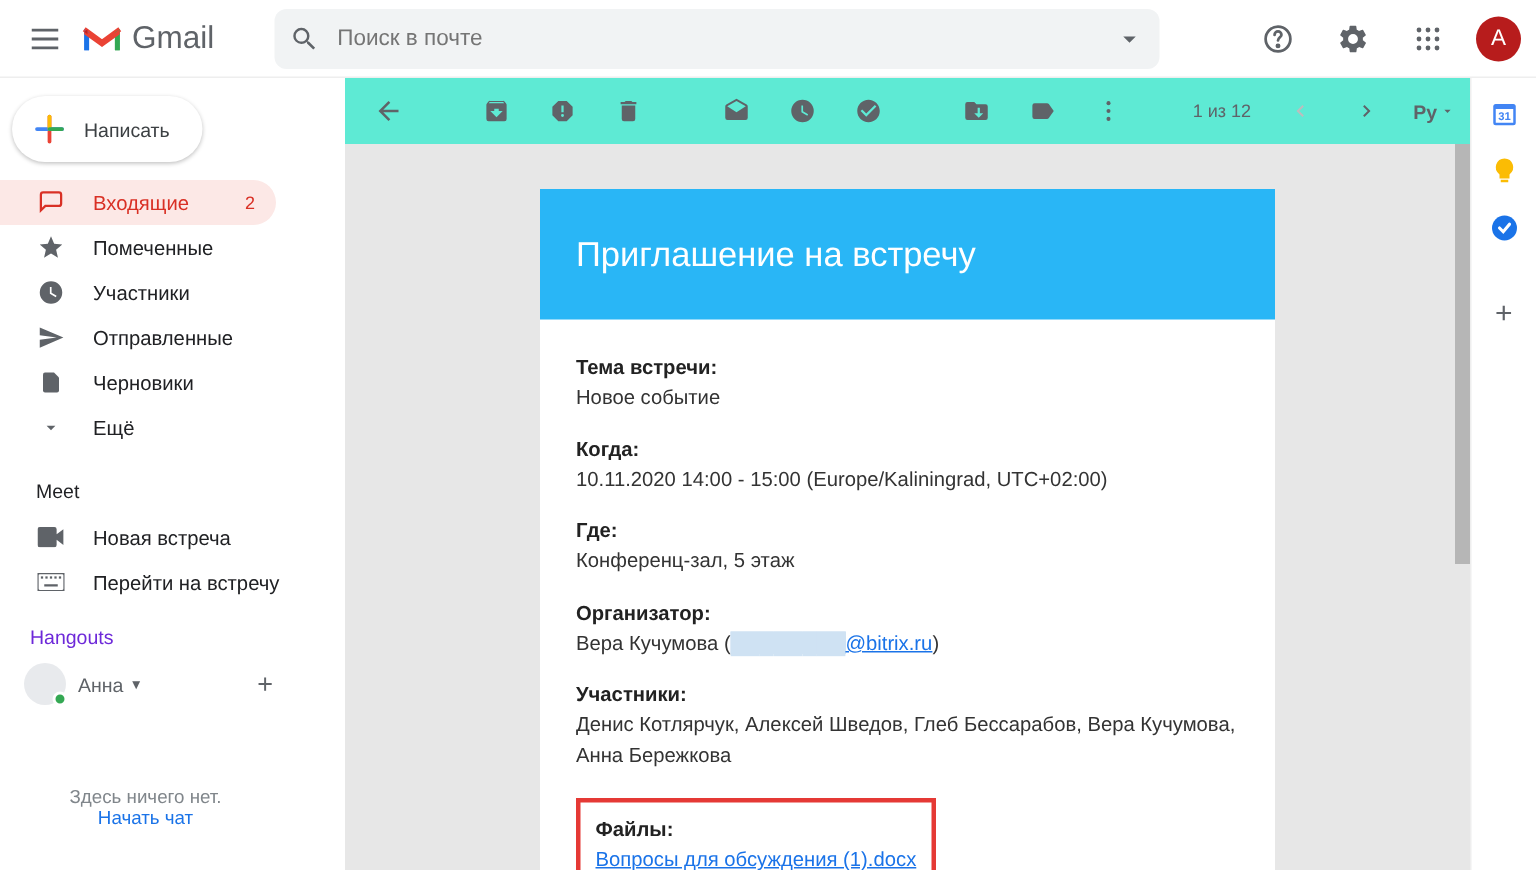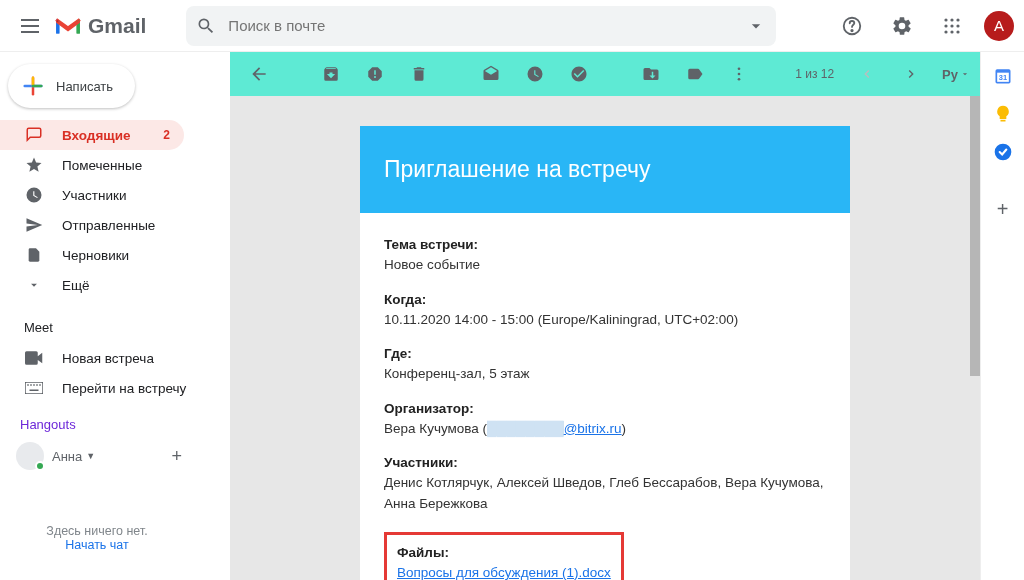--- a/index.html
+++ b/index.html
@@ -1,35 +1,35 @@
 <!DOCTYPE html>
 <html><head>
 <meta charset="utf-8">
 <style>
 * { box-sizing: border-box; margin: 0; padding: 0; font-family: Arial, sans-serif; }
 body { background: #fff; width: 1024px; height: 580px; overflow: hidden; position: relative; }
 .header { height: 52px; display: flex; align-items: center; padding: 0 10px; border-bottom: 1px solid #eee; }
 .menu-icon { width: 40px; height: 40px; display: flex; align-items: center; justify-content: center; cursor: pointer; color: #5f6368; }
 .logo { display: flex; align-items: center; margin-left: 4px; margin-right: 40px; }
 .logo svg { width: 28px; height: 22px; }
-.logo-text { font-size: 21px; color: #5f6368; margin-left: 6px; font-weight: 700; }
+.logo-text { font-size: 21px; color: #5f6368; margin-left: 6px; font-weight: 400; }
 .search { flex: 1; max-width: 590px; background: #f1f3f4; border-radius: 8px; height: 40px; display: flex; align-items: center; padding: 0 10px; }
 .search-icon { color: #5f6368; margin-right: 12px; display: flex; }
 .search input { border: none; background: transparent; outline: none; flex: 1; font-size: 15px; color: #5f6368; }
 .search-drop { color: #5f6368; cursor: pointer; }
 .header-right { margin-left: auto; display: flex; align-items: center; gap: 14px; color: #5f6368; }
 .hdr-icon { width: 36px; height: 36px; display: flex; align-items: center; justify-content: center; cursor: pointer; border-radius: 50%; }
 .avatar { width: 30px; height: 30px; border-radius: 50%; background: #b71c1c; color: #fff; display: flex; align-items: center; justify-content: center; font-size: 15px; cursor: pointer; }
 .main { display: flex; height: calc(100% - 52px); }
 .sidebar { width: 194px; padding-top: 8px; }
 .compose { margin: 4px 0 12px 8px; height: 44px; border-radius: 24px; box-shadow: 0 1px 3px rgba(0,0,0,0.25); display: inline-flex; align-items: center; padding: 0 22px 0 10px; cursor: pointer; background: #fff; }
 .compose-plus { width: 30px; height: 30px; }
 .compose-label { margin-left: 8px; font-size: 13px; color: #3c4043; }
 .nav-item { height: 30px; display: flex; align-items: center; padding-left: 24px; border-radius: 0 16px 16px 0; cursor: pointer; font-size: 13.5px; color: #202124; margin-right: 10px; }
-.nav-item.active { background: #fce8e6; color: #d93025; font-weight: 700; }
+.nav-item.active { background: #fce8e6; color: #d93025; font-weight: 400; }
 .nav-item .ni-icon { width: 20px; margin-right: 18px; display: flex; align-items: center; justify-content: center; color: #5f6368; }
 .nav-item.active .ni-icon { color: #d93025; }
 .nav-count { margin-left: auto; margin-right: 14px; font-size: 12px; }
 .nav-item.active .nav-count { color: #d93025; }
 .section-title { font-size: 13px; font-weight: 500; color: #202124; padding: 20px 0 8px 24px; }
 .meet-item { height: 30px; display: flex; align-items: center; padding-left: 24px; cursor: pointer; font-size: 13.5px; color: #202124; }
 .meet-item .ni-icon { width: 20px; margin-right: 18px; color: #5f6368; display: flex; align-items: center; justify-content: center; }
 .hangouts { padding: 14px 0 4px 20px; font-size: 13px; color: #6d28d9; }
 .hang-row { display: flex; align-items: center; padding: 6px 12px 0 16px; }
 .hang-avatar { width: 28px; height: 28px; border-radius: 50%; background: #e8eaed; position: relative; }

